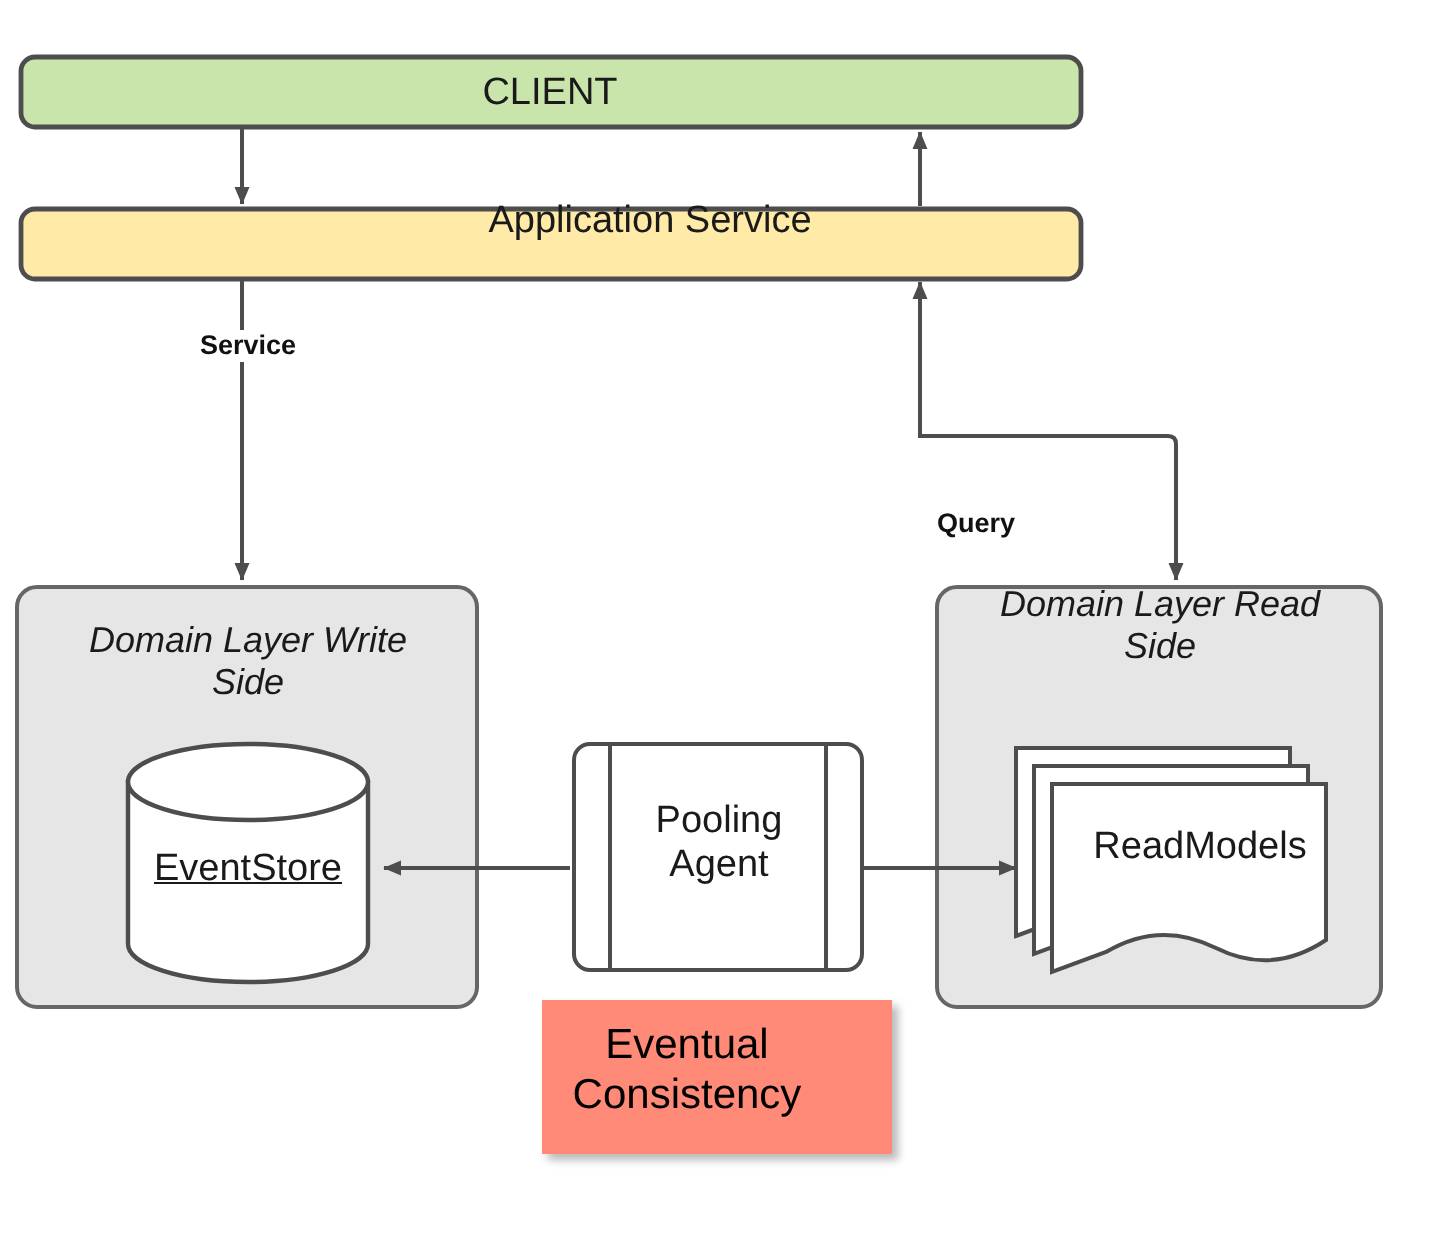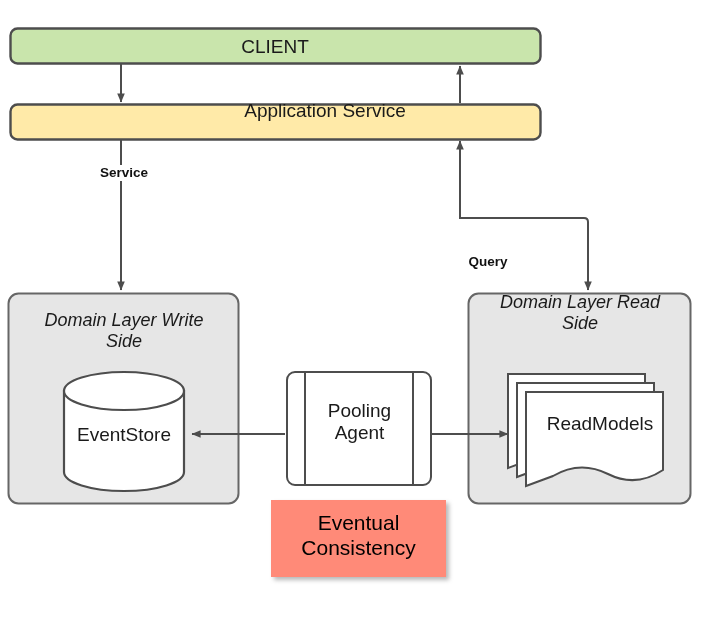--- a/index.html
+++ b/index.html
@@ -111,25 +111,25 @@
 <div class="lbl bar-label" style="left:10px; top:36px; width:530px;">CLIENT</div>
 
 <div class="lbl bar-label" style="left:10px; top:100px; width:630px;">Application Service</div>
 
 <div class="lbl group-label" style="left:14px; top:310px; width:220px;">Domain Layer Write
 Side</div>
 
 <div class="lbl group-label" style="left:474px; top:292px; width:212px;">Domain Layer Read
 Side</div>
 
-<div class="lbl shape-label" style="left:64px; top:424px; width:120px;">EventStore</div>
+<div class="lbl shape-label" style="left:64px; top:424px; width:120px;text-decoration:underline;">EventStore</div>
 
 <div class="lbl shape-label" style="left:526px; top:413px; width:148px;">ReadModels</div>
 
 <div class="lbl shape-label" style="left:306px; top:400px; width:107px;">Pooling
 Agent</div>
 
-<div class="lbl note-label" style="left:271px; top:511px; width:175px;">Eventual
+<div class="lbl note-label" style="left:256px; top:511px; width:175px;">Eventual
 Consistency</div>
 
 <div class="lbl edge-label" style="left:80px; top:165px; width:86px;">Service</div>
 
 <div class="lbl edge-label" style="left:461px; top:210px; width:52px; text-align:center;margin-top:44px;">Query</div>
 
 </body></html>

